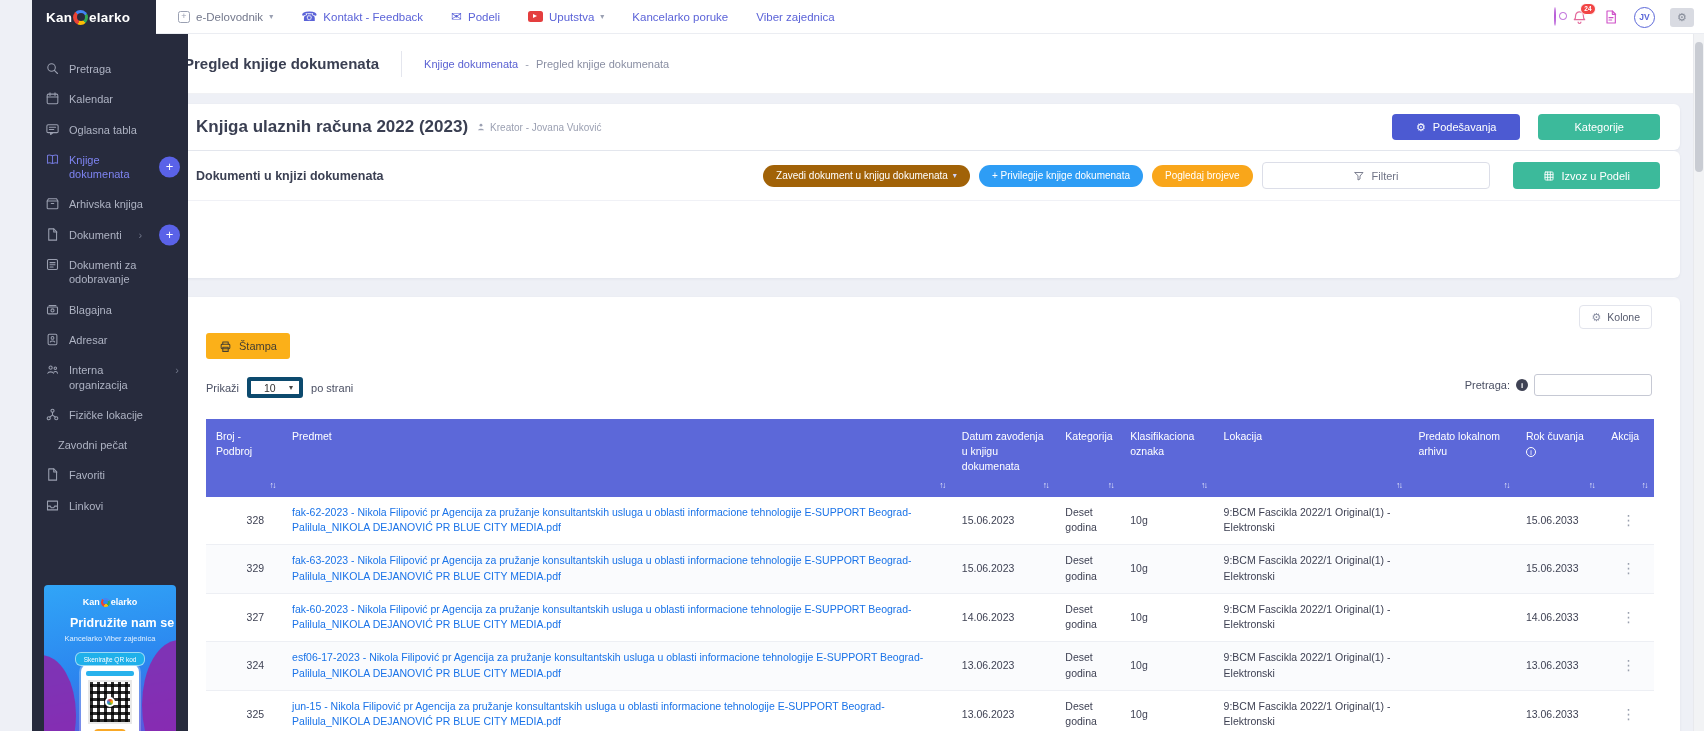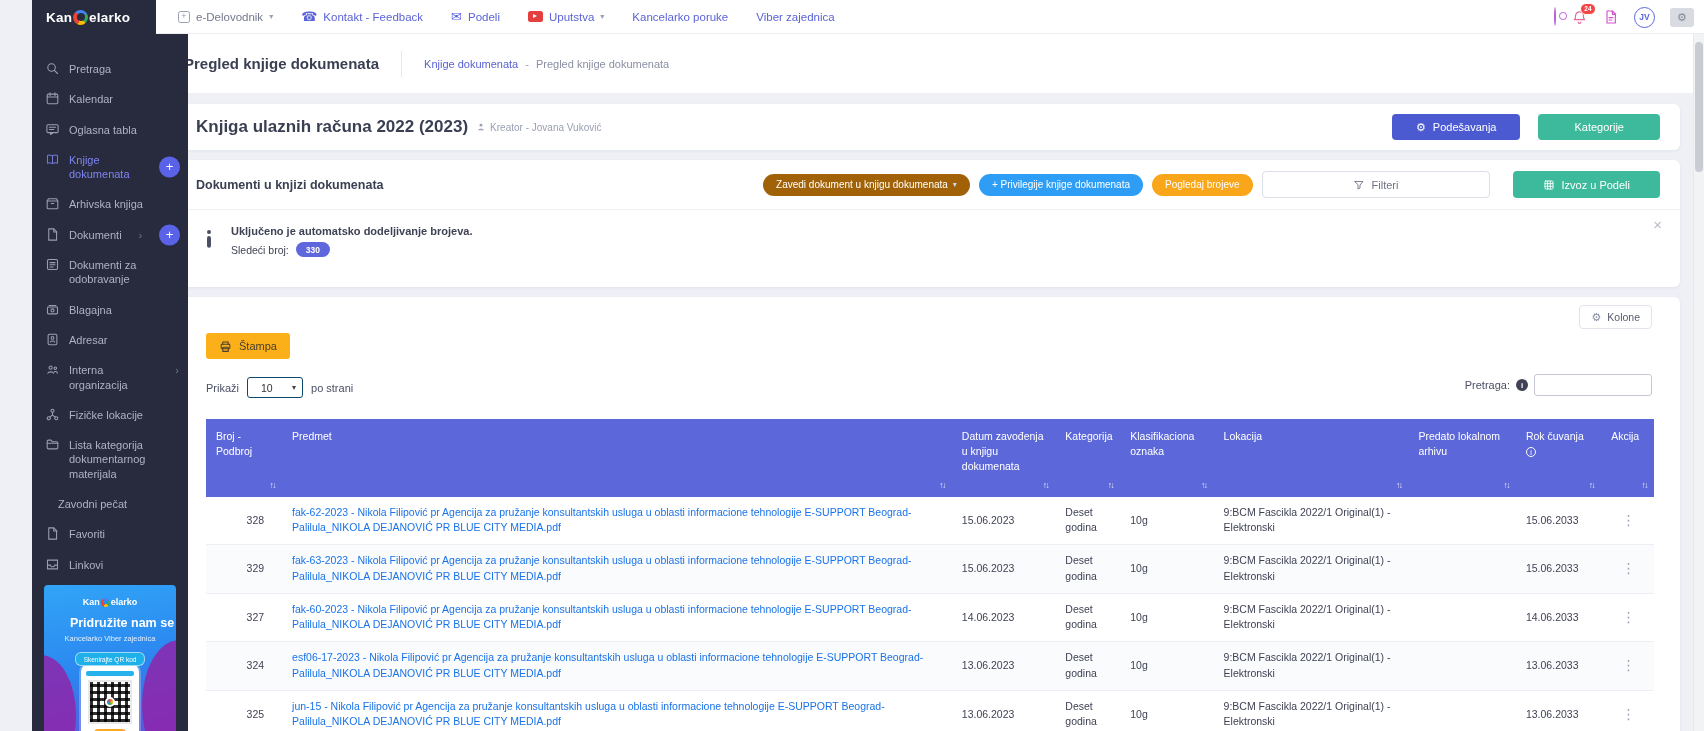--- a/index.html
+++ b/index.html
@@ -102,21 +102,21 @@
   .ca-creator { display:flex; align-items:center; gap:4px; color:#9ba0b2; font-size:10px; }
   .ca-creator svg { width:10px; height:10px; fill:#9ba0b2; }
   .ca-right { display:flex; align-items:center; gap:18px; }
   .btn-indigo { background:#4c5ad2; color:#fff; border:none; border-radius:4px; height:26px; padding:0 24px;
     font-size:11px; display:flex; align-items:center; gap:7px; cursor:pointer; font-family:inherit; }
   .btn-teal { background:#3cba9b; color:#fff; border:none; border-radius:4px; height:26px; padding:0 36px;
     font-size:11px; display:flex; align-items:center; gap:7px; cursor:pointer; font-family:inherit; }
   .gear-g { font-size:11px; }
 
   
-  .card-b1 { top:126px; height:127px; }
+  .card-b1 { top:117px; height:127px; }
   .b1-head { display:flex; align-items:center; justify-content:space-between; padding:11px 20px; border-bottom:1px solid #f0f1f6; }
   .b1-title { font-size:12.5px; font-weight:bold; color:#3a3f52; }
   .b1-actions { display:flex; align-items:center; gap:9px; }
   .pill { height:22px; border:none; border-radius:12px; color:#fff; font-size:10px; padding:0 13px;
     display:flex; align-items:center; gap:5px; cursor:pointer; font-family:inherit; white-space:nowrap; }
   .pill-indigo { background:#a16207; }
   .pill-blue { background:#2e9df5; }
   .pill-orange { background:#f9a61a; }
   .btn-filter { width:228px; height:27px; background:#fff; border:1px solid #dcdee8; border-radius:4px; color:#6f7386;
     font-size:11px; display:flex; align-items:center; justify-content:center; gap:7px; cursor:pointer; font-family:inherit; }
@@ -130,21 +130,21 @@
   .alert-close { position:absolute; right:18px; top:6px; color:#b9bdc9; font-size:15px; cursor:pointer; }
 
   
   .card-b2 { top:263px; height:620px; }
   .btn-kolone { position:absolute; top:8px; right:28px; height:24px; background:#fff; border:1px solid #e2e4ec; border-radius:4px;
     color:#565b6e; font-size:10.5px; padding:0 11px; display:flex; align-items:center; gap:6px; cursor:pointer; font-family:inherit; }
   .btn-kolone .gear-g { color:#8a8fa3; }
   .btn-stampa { position:absolute; top:36px; left:30px; height:26px; background:#fbb019; border:none; border-radius:3px;
     color:#474032; font-size:11px; padding:0 13px; display:flex; align-items:center; gap:7px; cursor:pointer; font-family:inherit; }
   .pagesize-row { position:absolute; left:30px; top:80px; display:flex; align-items:center; gap:8px; font-size:11px; color:#4a4f63; }
-  .select-box { width:56px; height:21px; border:1px solid #0c4a6e; border-radius:3px; background:#fff; display:flex;
+  .select-box { width:56px; height:21px; border:4px solid #0c4a6e; border-radius:3px; background:#fff; display:flex;
     align-items:center; justify-content:space-between; padding:0 6px 0 13px; font-size:10.5px; color:#333; cursor:pointer; }
   .select-box .tn-caret { color:#444; }
   .search-row { position:absolute; right:28px; top:77px; display:flex; align-items:center; gap:6px; font-size:11px; color:#4a4f63; }
   .info-dot { width:12px; height:12px; border-radius:50%; background:#3f4254; color:#fff; font-size:8px; font-weight:bold;
     display:flex; align-items:center; justify-content:center; cursor:pointer; }
   .search-input { width:118px; height:22px; border:1px solid #c6c9d4; border-radius:3px; font-family:inherit; font-size:10.5px; padding:0 6px; }
 
   .table-wrap { position:absolute; left:30px; right:26px; top:122px; }
   table { width:100%; border-collapse:collapse; table-layout:fixed; }
   thead th { background:#5c68d9; color:#fff; font-weight:normal; font-size:10.5px; text-align:left;
@@ -325,26 +325,20 @@
           <use href="#i-people"></use>
         </svg>
       <span>Interna organizacija</span>
       <span class="sb-chev far">›</span>
     </div>
     <div class="sb-item">
       <svg class="sb-ico ico" viewBox="0 0 24 24">
           <use href="#i-locations"></use>
         </svg>
       <span>Fizičke lokacije</span>
-    </div>
-    <div class="sb-item">
-      <svg class="sb-ico ico" viewBox="0 0 24 24">
-          <use href="#i-folder"></use>
-        </svg>
-      <span>Lista kategorija dokumentarnog materijala</span>
     </div>
     <div class="sb-item">
       <span class="sb-spacer"></span>
       <span>Zavodni pečat</span>
     </div>
     <div class="sb-item">
       <svg class="sb-ico ico" viewBox="0 0 24 24">
           <use href="#i-file"></use>
         </svg>
       <span>Favoriti</span>
@@ -481,34 +475,20 @@
             </svg>
           <span>Filteri</span>
         </button>
         <button class="btn-excel">
           <svg class="ico" width="12" height="12" viewBox="0 0 24 24" style="stroke-width:1.8">
               <use href="#i-excel"></use>
             </svg>
           <span>Izvoz u Podeli</span>
         </button>
       </div>
-    </div>
-    <div class="alert">
-      <svg class="alert-ico" width="14" height="24" viewBox="0 0 24 34" fill="currentColor">
-        <circle cx="12" cy="5" r="3.4"></circle>
-          <rect x="8.6" y="12" width="6.8" height="20" rx="3.4"></rect>
-      </svg>
-      <div>
-        <div class="alert-l1">Uključeno je automatsko dodeljivanje brojeva.</div>
-        <div class="alert-l2">
-          <span>Sledeći broj:</span>
-          <span class="badge-330">330</span>
-        </div>
-      </div>
-      <span class="alert-close">×</span>
     </div>
   </div>
 
   <div class="card card-b2">
     <button class="btn-kolone">
       <span class="gear-g">⚙</span>
       <span>Kolone</span>
     </button>
     <button class="btn-stampa">
       <svg class="ico" width="13" height="13" viewBox="0 0 24 24" style="stroke-width:1.9">

